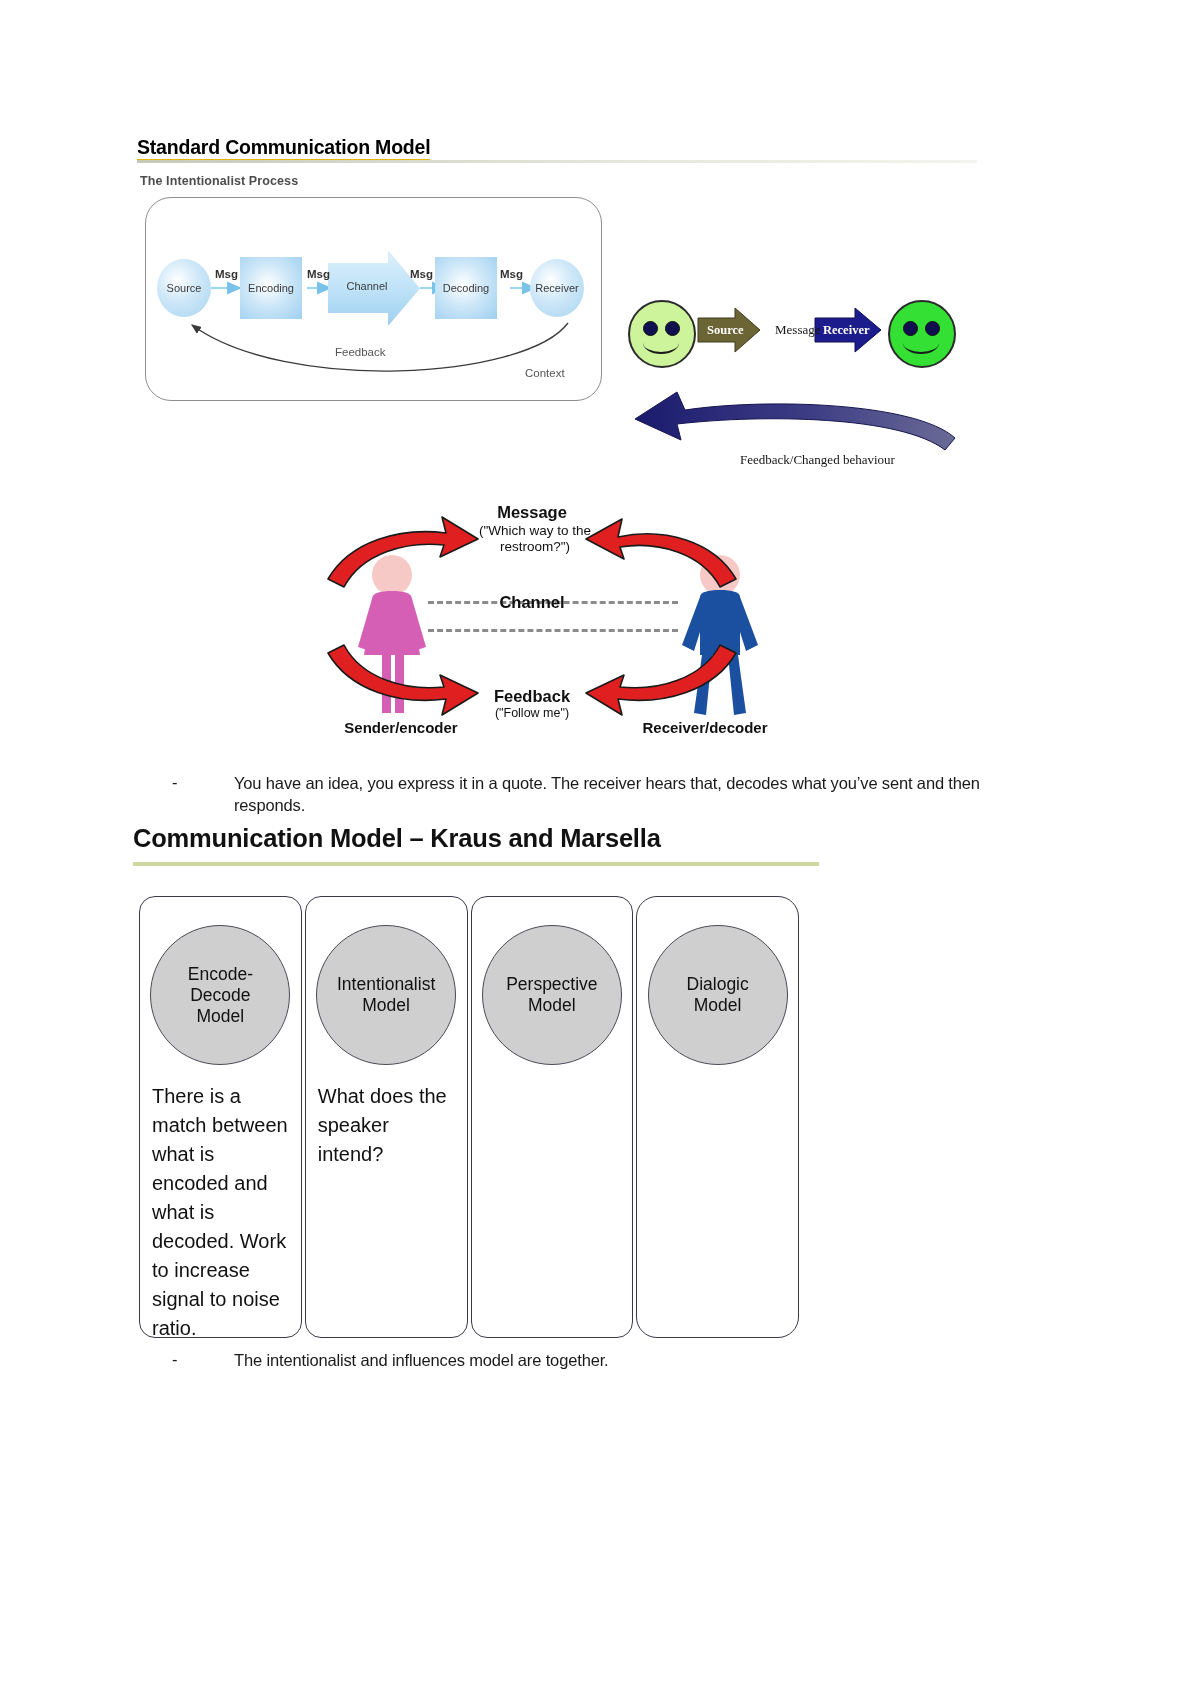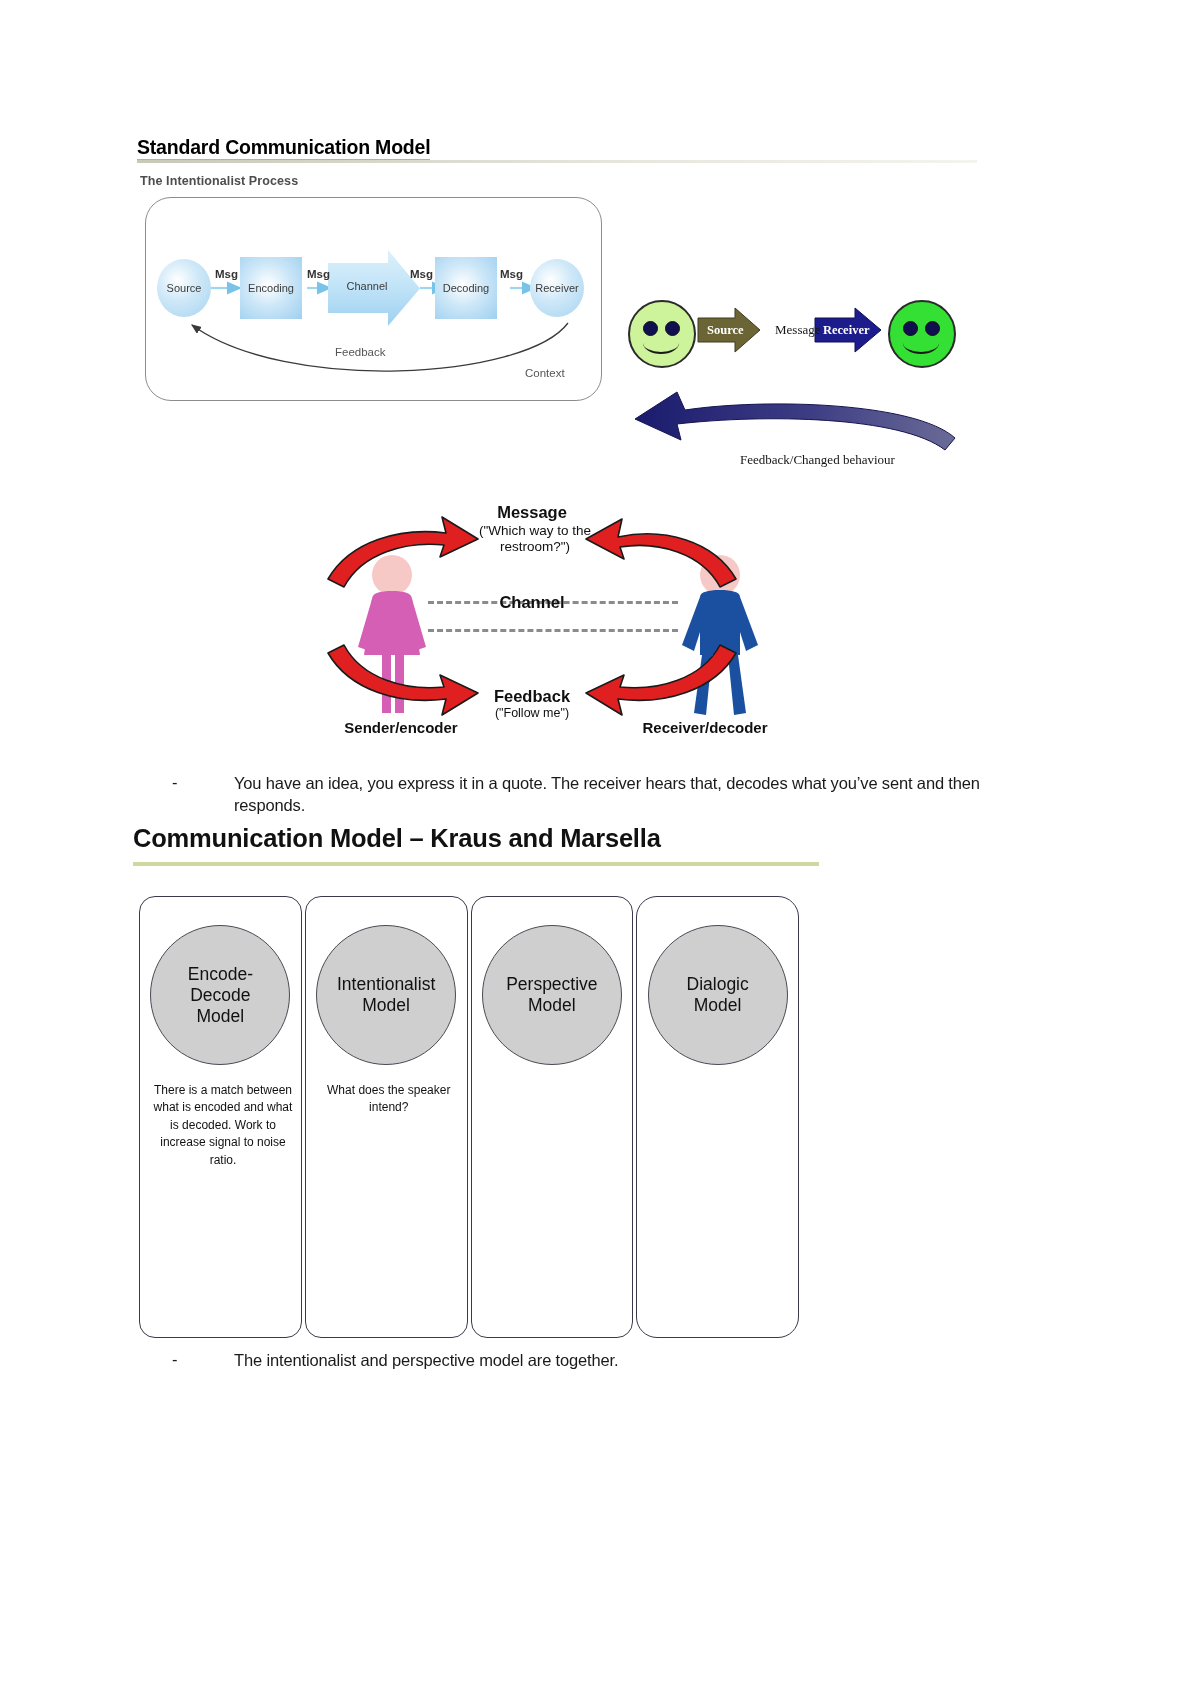--- a/index.html
+++ b/index.html
@@ -279,24 +279,23 @@
     color: #111;
     line-height: 1.2;
     padding: 0 8px;
     box-sizing: border-box;
   }
   .card .desc {
     position: absolute;
     left: 12px;
     top: 185px;
     width: 142px;
-    font-size: 12px;
+    font-size: 20px;
     line-height: 1.45;
     color: #111;
-    text-align: center;
   }
 </style>
 </head>
 <body>
 
 <div class="h1-standard">
   <span class="txt">Standard Communication Model</span>
 </div>
 <div class="rule-grey"></div>
 
@@ -475,14 +474,14 @@
         <span>Dialogic</span><br>
         <span>Model</span>
       </span>
     </div>
   </div>
 
 </div>
 
 <div class="bullet" style="left:172px;top:1350px;width:800px;">
   <span class="dash">-</span>
-  <span class="body">The intentionalist and perspective model are together.</span>
+  <span class="body">The intentionalist and influences model are together.</span>
 </div>
 
 </body></html>

